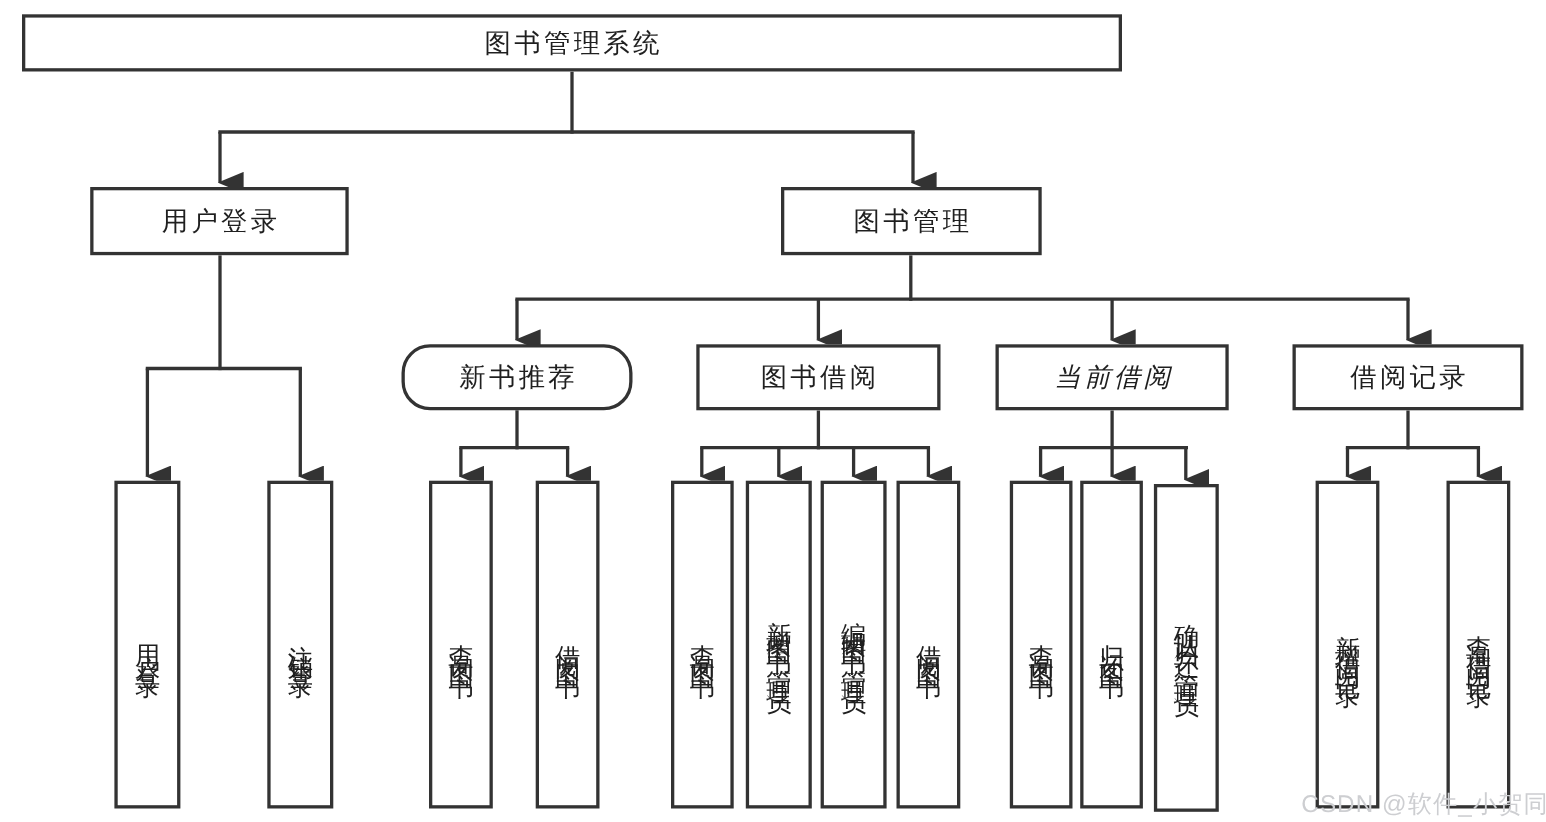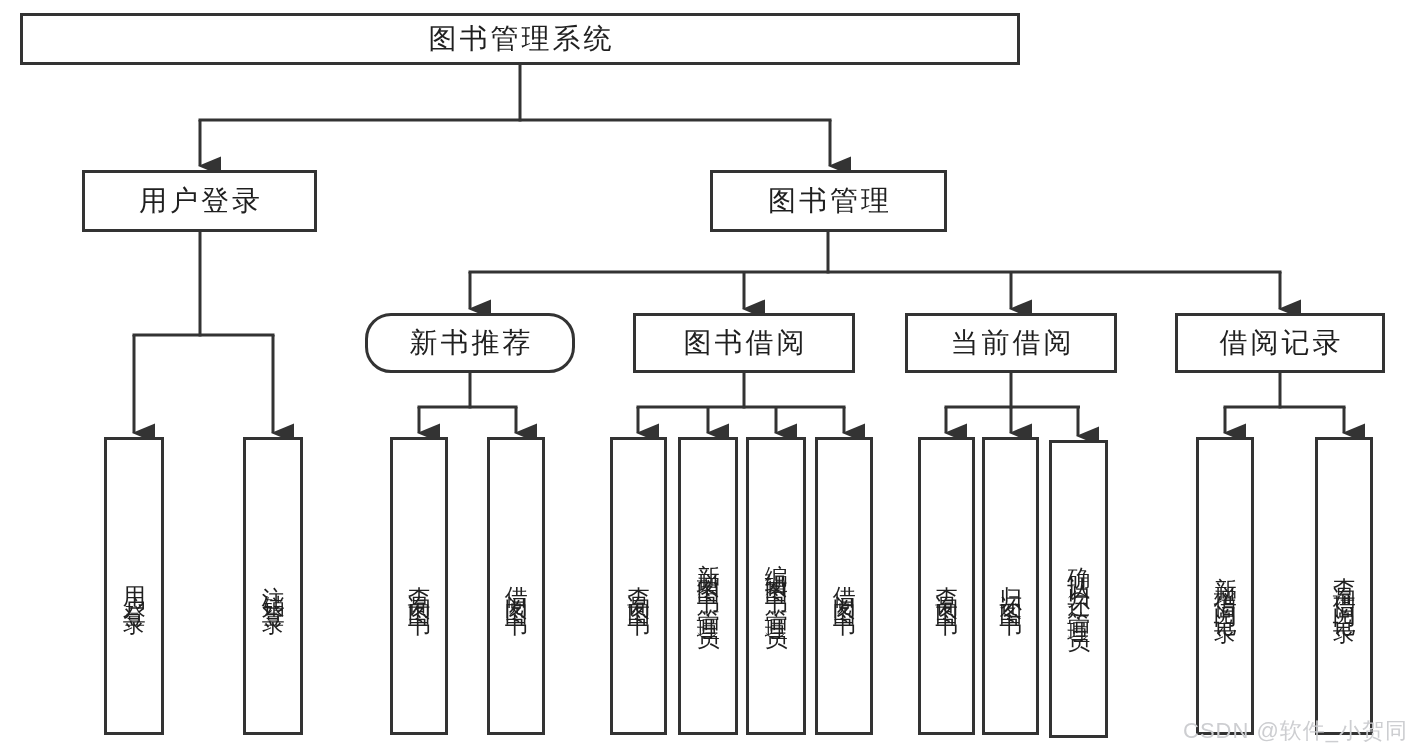--- a/index.html
+++ b/index.html
@@ -23,21 +23,21 @@
     position:absolute;
     box-sizing:border-box;
     border:3px solid #333333;
     background:#ffffff;
     display:flex;
     align-items:center;
     justify-content:center;
     color:#1f1f1f;
   }
   .node.h{
-    font-size:28px;
+    font-size:24px;
     letter-spacing:3px;
     text-indent:3px;
     white-space:nowrap;
   }
   .node.v span{
     writing-mode:vertical-rl;
     text-orientation:mixed;
     font-size:23px;
     letter-spacing:9px;
     line-height:1.1;
@@ -116,21 +116,21 @@
   <div class="node h" style="left:710px;top:170px;width:237px;height:62px;text-align:center;">
     <span>图书管理</span>
   </div>
 
   <div class="node h" style="left:365px;top:313px;width:210px;height:60px;border-radius:26px;">
     <span>新书推荐</span>
   </div>
   <div class="node h" style="left:633px;top:313px;width:222px;height:60px;justify-content:center;">
     <span>图书借阅</span>
   </div>
-  <div class="node h" style="left:905px;top:313px;width:212px;height:60px;">
+  <div class="node h" style="left:905px;top:313px;width:212px;height:60px;font-style:italic;">
     <span>当前借阅</span>
   </div>
   <div class="node h" style="left:1175px;top:313px;width:210px;height:60px;">
     <span>借阅记录</span>
   </div>
 
   <div class="node v" style="left:104px;top:437px;width:60px;height:298px;">
     <span>用户登录</span>
   </div>
   <div class="node v" style="left:243px;top:437px;width:60px;height:298px;">

